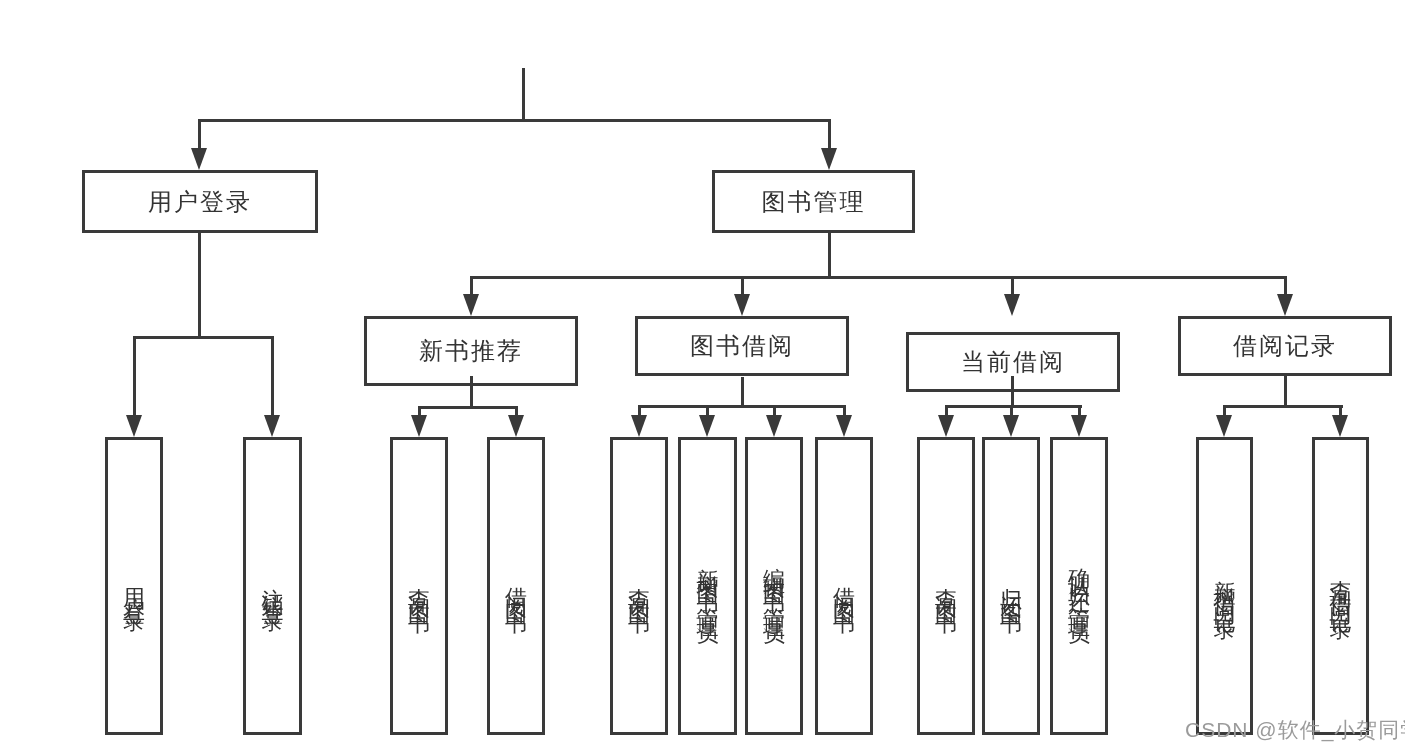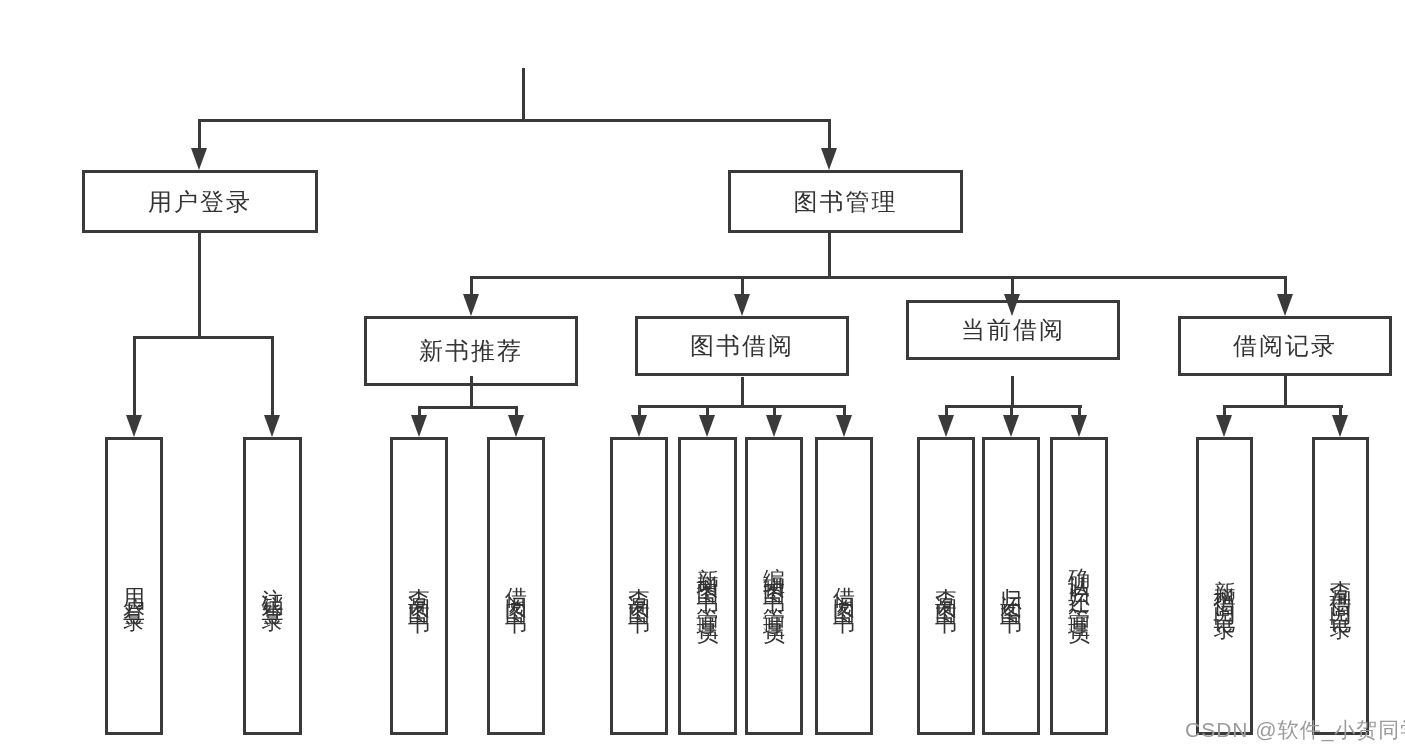--- a/index.html
+++ b/index.html
@@ -36,31 +36,31 @@
 </style>
 </head>
 <body>
 
 <div id="stage">
 
 
   <div class="box" style="left:82px;top:170px;width:236px;height:63px">
     <span>用户登录</span>
   </div>
-  <div class="box" style="left:728px;top:170px;width:235px;height:63px">
+  <div class="box" style="left:712px;top:170px;width:203px;height:63px">
     <span>图书管理</span>
   </div>
 
   <div class="box" style="left:364px;top:316px;width:214px;height:70px">
     <span>新书推荐</span>
   </div>
   <div class="box" style="left:635px;top:316px;width:214px;height:60px">
     <span>图书借阅</span>
   </div>
-  <div class="box" style="left:906px;top:300px;width:214px;height:60px">
+  <div class="box" style="left:906px;top:332px;width:214px;height:60px">
     <span>当前借阅</span>
   </div>
   <div class="box" style="left:1178px;top:316px;width:214px;height:60px">
     <span>借阅记录</span>
   </div>
 
   <div class="box vbox" style="left:105px;top:437px;width:58px;height:298px">
     <span>用户登录</span>
   </div>
   <div class="box vbox" style="left:243px;top:437px;width:59px;height:298px">

